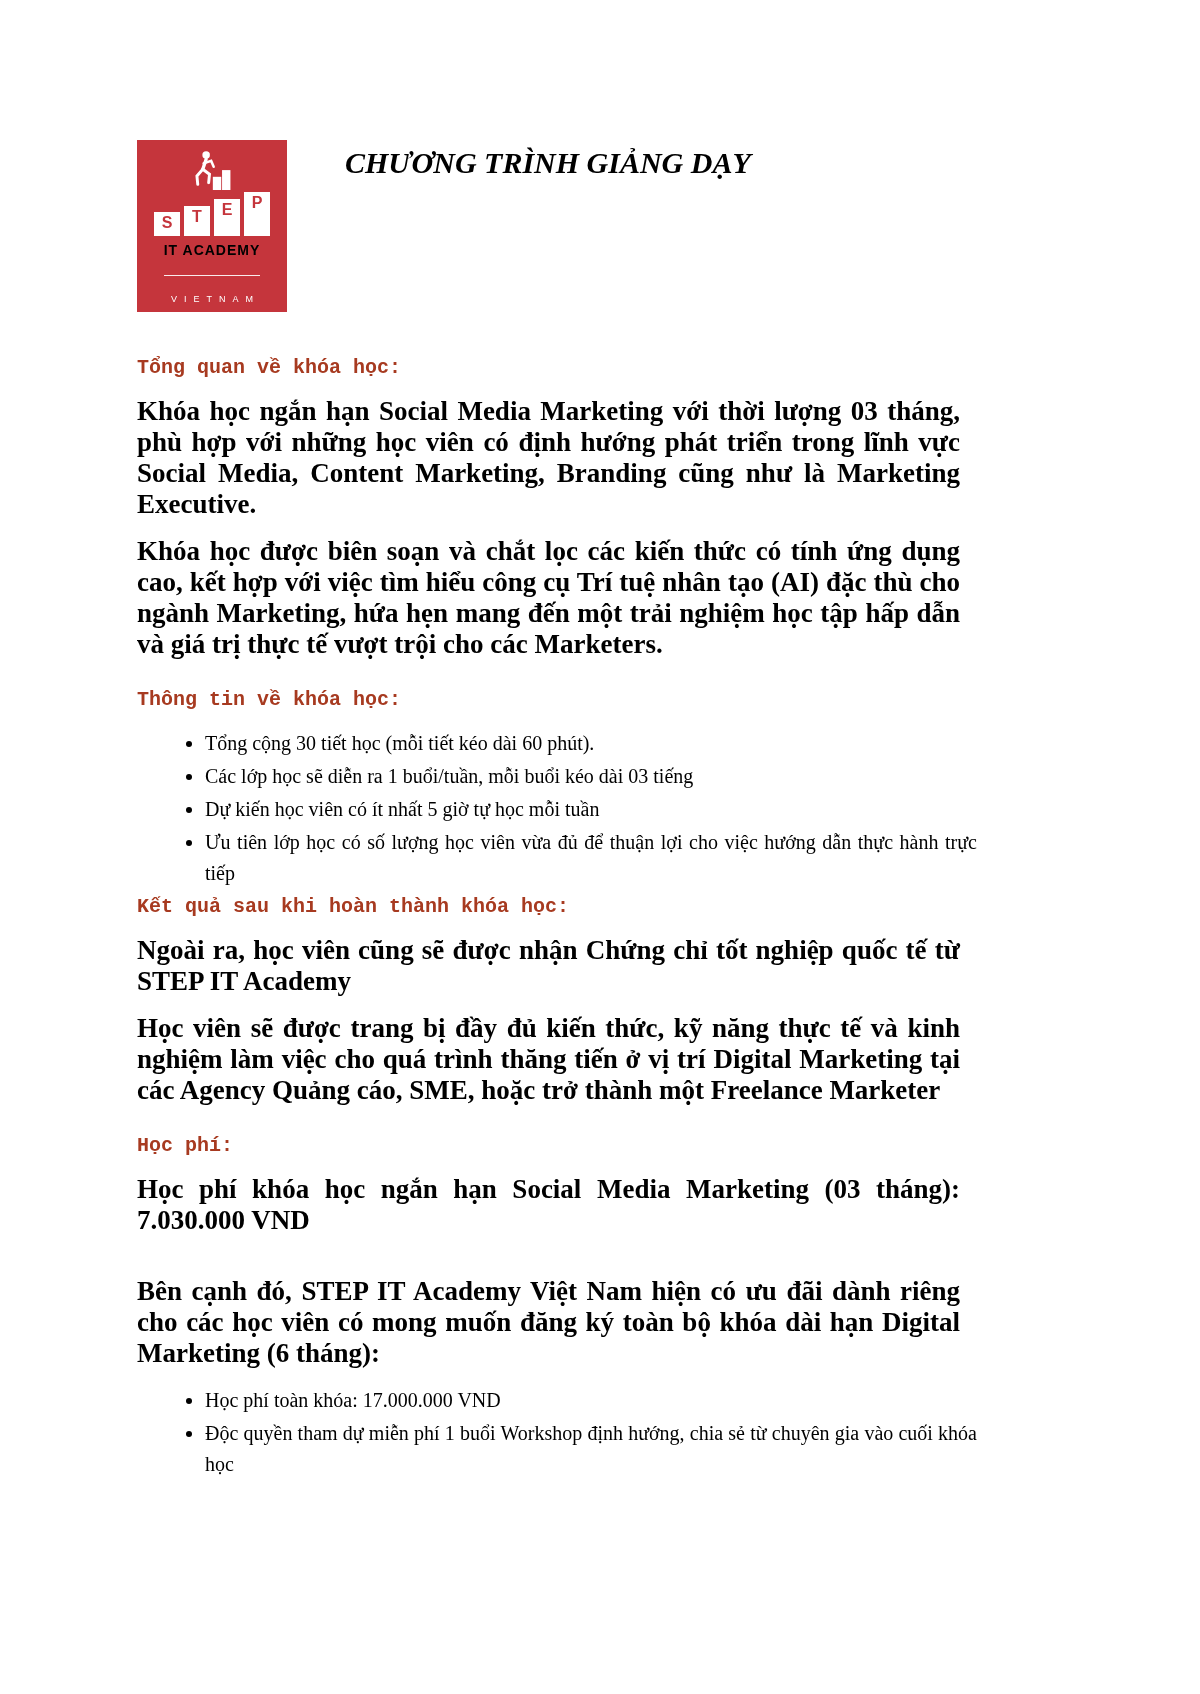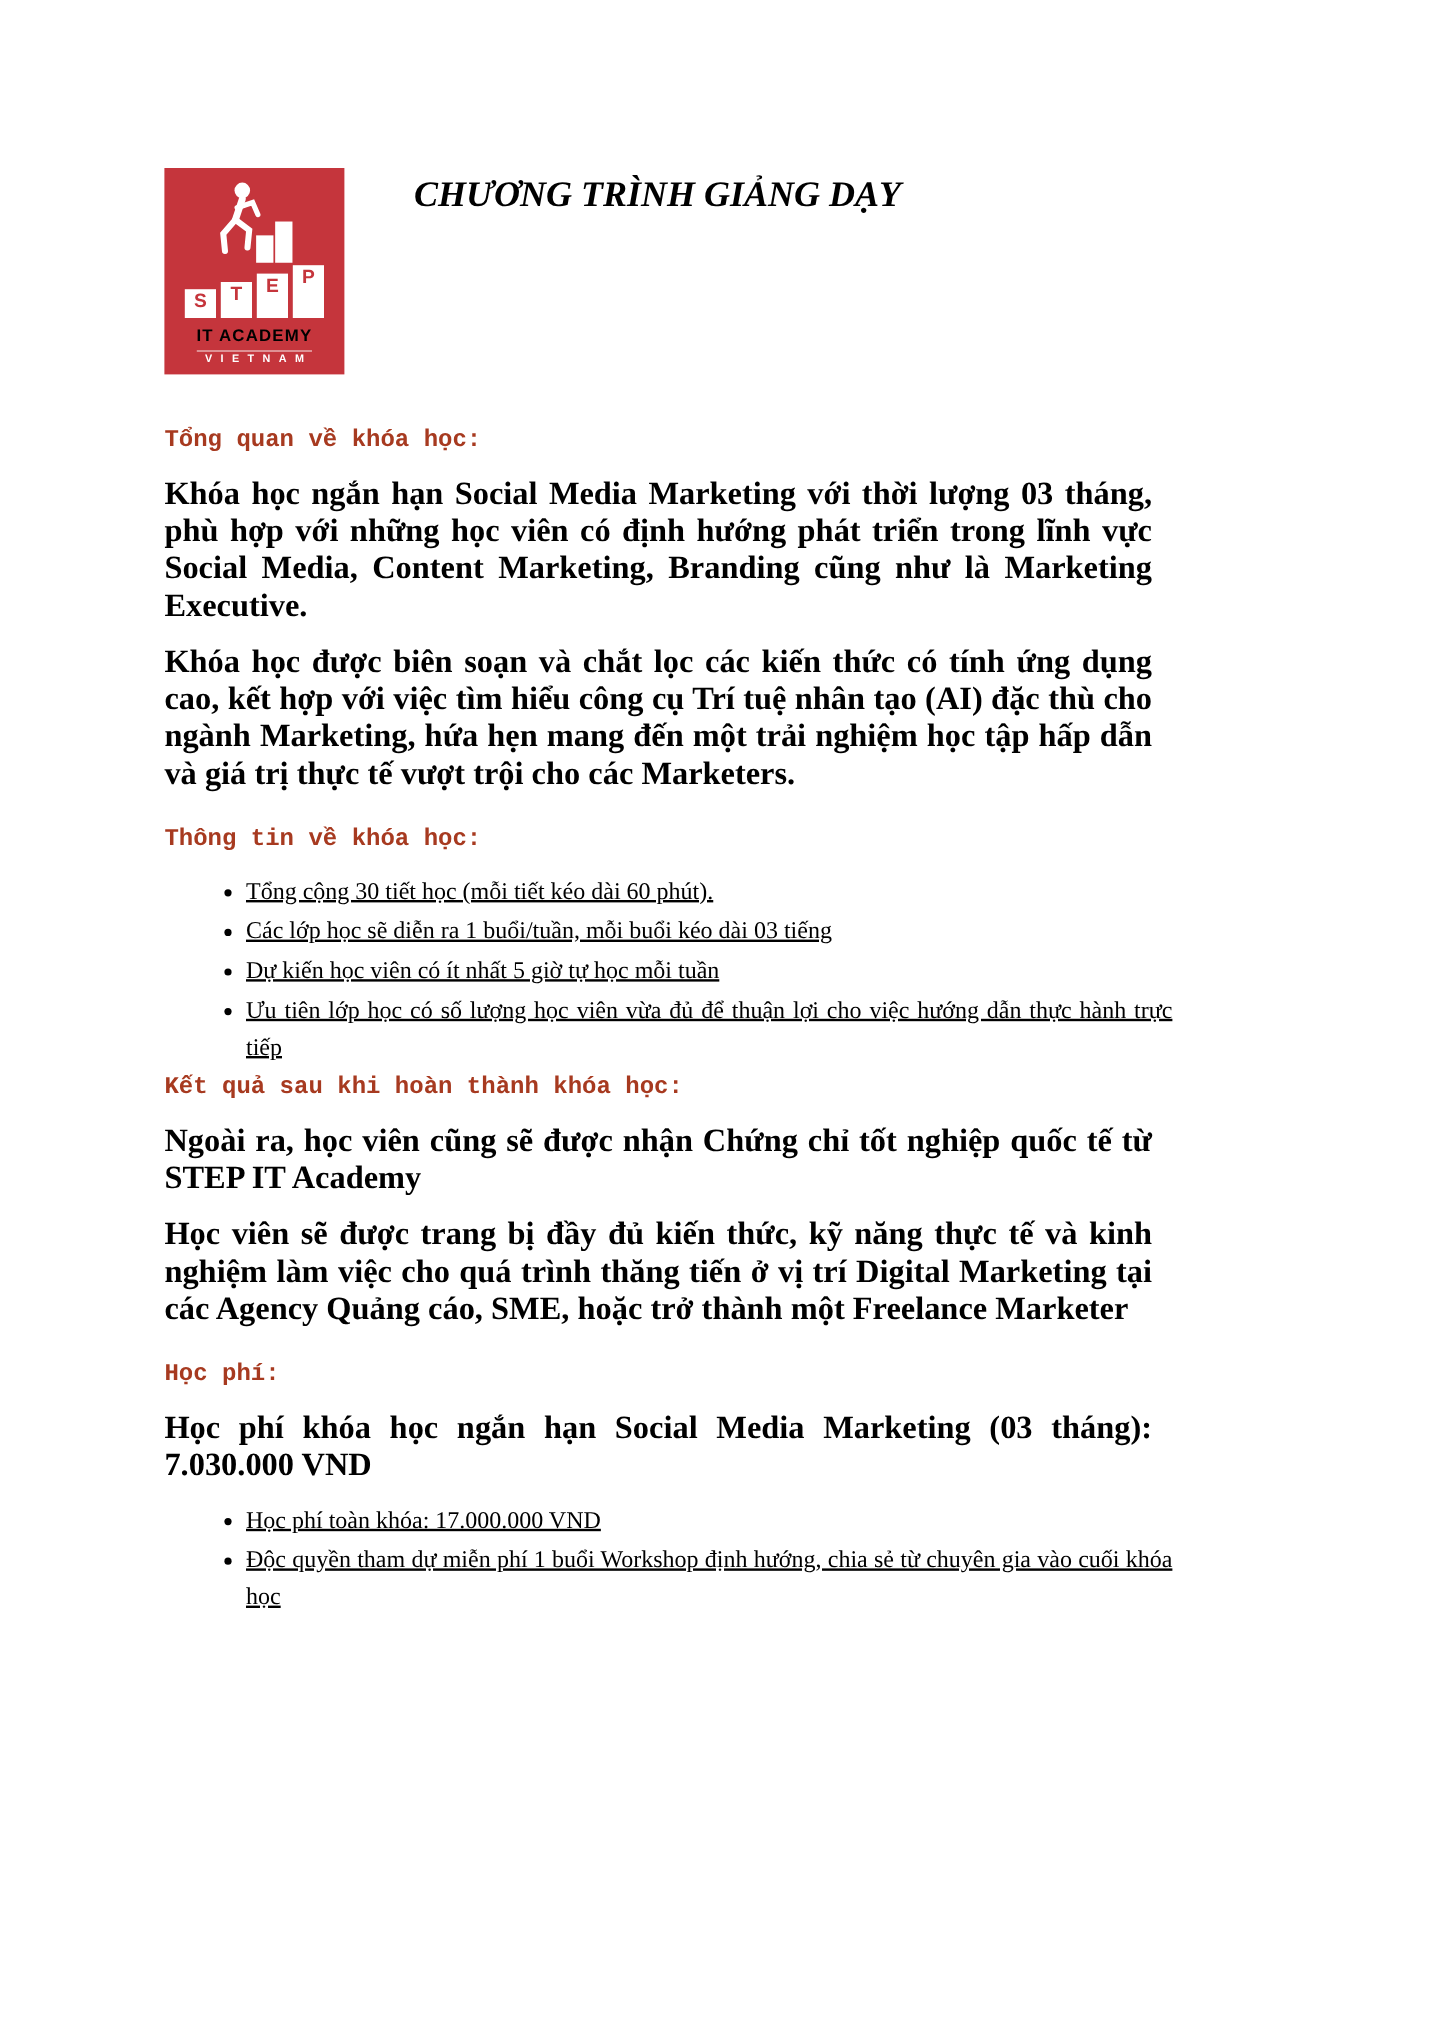--- a/index.html
+++ b/index.html
@@ -73,27 +73,27 @@
     color: #000000;
     font-family: "Liberation Sans", sans-serif;
     font-weight: bold;
     font-size: 14px;
     letter-spacing: 1px;
     line-height: 1.2;
   }
   .logo-line2 {
     color: #ffffff;
     font-family: "Liberation Sans", sans-serif;
-    font-weight: bold;
+    font-weight: normal;
     font-size: 9px;
     letter-spacing: 7px;
-    margin-top: 4px;
+    margin-top: 16px;
     padding-left: 7px; 
     border-top: 1px solid rgba(255,255,255,0.9);
-    padding-top: 1px;
+    padding-top: 18px;
   }
   .title-block {
     margin-left: 58px;
     padding-top: 2px;
     font-style: italic;
   }
   .title-line {
     font-size: 30px;
     font-weight: bold;
     line-height: 41px;
@@ -116,21 +116,20 @@
     margin: 0 17px 16px 0;
     font-weight: bold;
   }
   .para.gap-before {
     margin-top: 40px;
   }
   ul.bullet-list {
     margin: 0 0 4px 0;
     padding-left: 68px;
     list-style-type: disc;
-    text-decoration: underline;
   }
   ul.bullet-list li {
     font-size: 20px;
     line-height: 31px;
     text-align: justify;
     margin: 0 0 2px 0;
   }
   .heading-tight {
     margin-top: 0;
   }
@@ -180,20 +179,21 @@
       <li>Dự kiến học viên có ít nhất 5 giờ tự học mỗi tuần</li>
       <li>Ưu tiên lớp học có số lượng học viên vừa đủ để thuận lợi cho việc hướng dẫn thực hành trực tiếp</li>
     </ul>
 
     <h2 class="section-heading heading-tight">Kết quả sau khi hoàn thành khóa học:</h2>
     <p class="para">Ngoài ra, học viên cũng sẽ được nhận Chứng chỉ tốt nghiệp quốc tế từ STEP IT Academy</p>
     <p class="para">Học viên sẽ được trang bị đầy đủ kiến thức, kỹ năng thực tế và kinh nghiệm làm việc cho quá trình thăng tiến ở vị trí Digital Marketing tại các Agency Quảng cáo, SME, hoặc trở thành một Freelance Marketer</p>
 
     <h2 class="section-heading">Học phí:</h2>
     <p class="para">Học phí khóa học ngắn hạn Social Media Marketing (03 tháng): 7.030.000 VND</p>
+    <p class="para gap-before">Bên cạnh đó, STEP IT Academy Việt Nam hiện có ưu đãi dành riêng cho các học viên có mong muốn đăng ký toàn bộ khóa dài hạn Digital Marketing (6 tháng):</p>
     <ul class="bullet-list">
       <li>Học phí toàn khóa: 17.000.000 VND</li>
       <li>Độc quyền tham dự miễn phí 1 buổi Workshop định hướng, chia sẻ từ chuyên gia vào cuối khóa học</li>
     </ul>
 
   </main>
 
 </div>
 
 </body></html>

